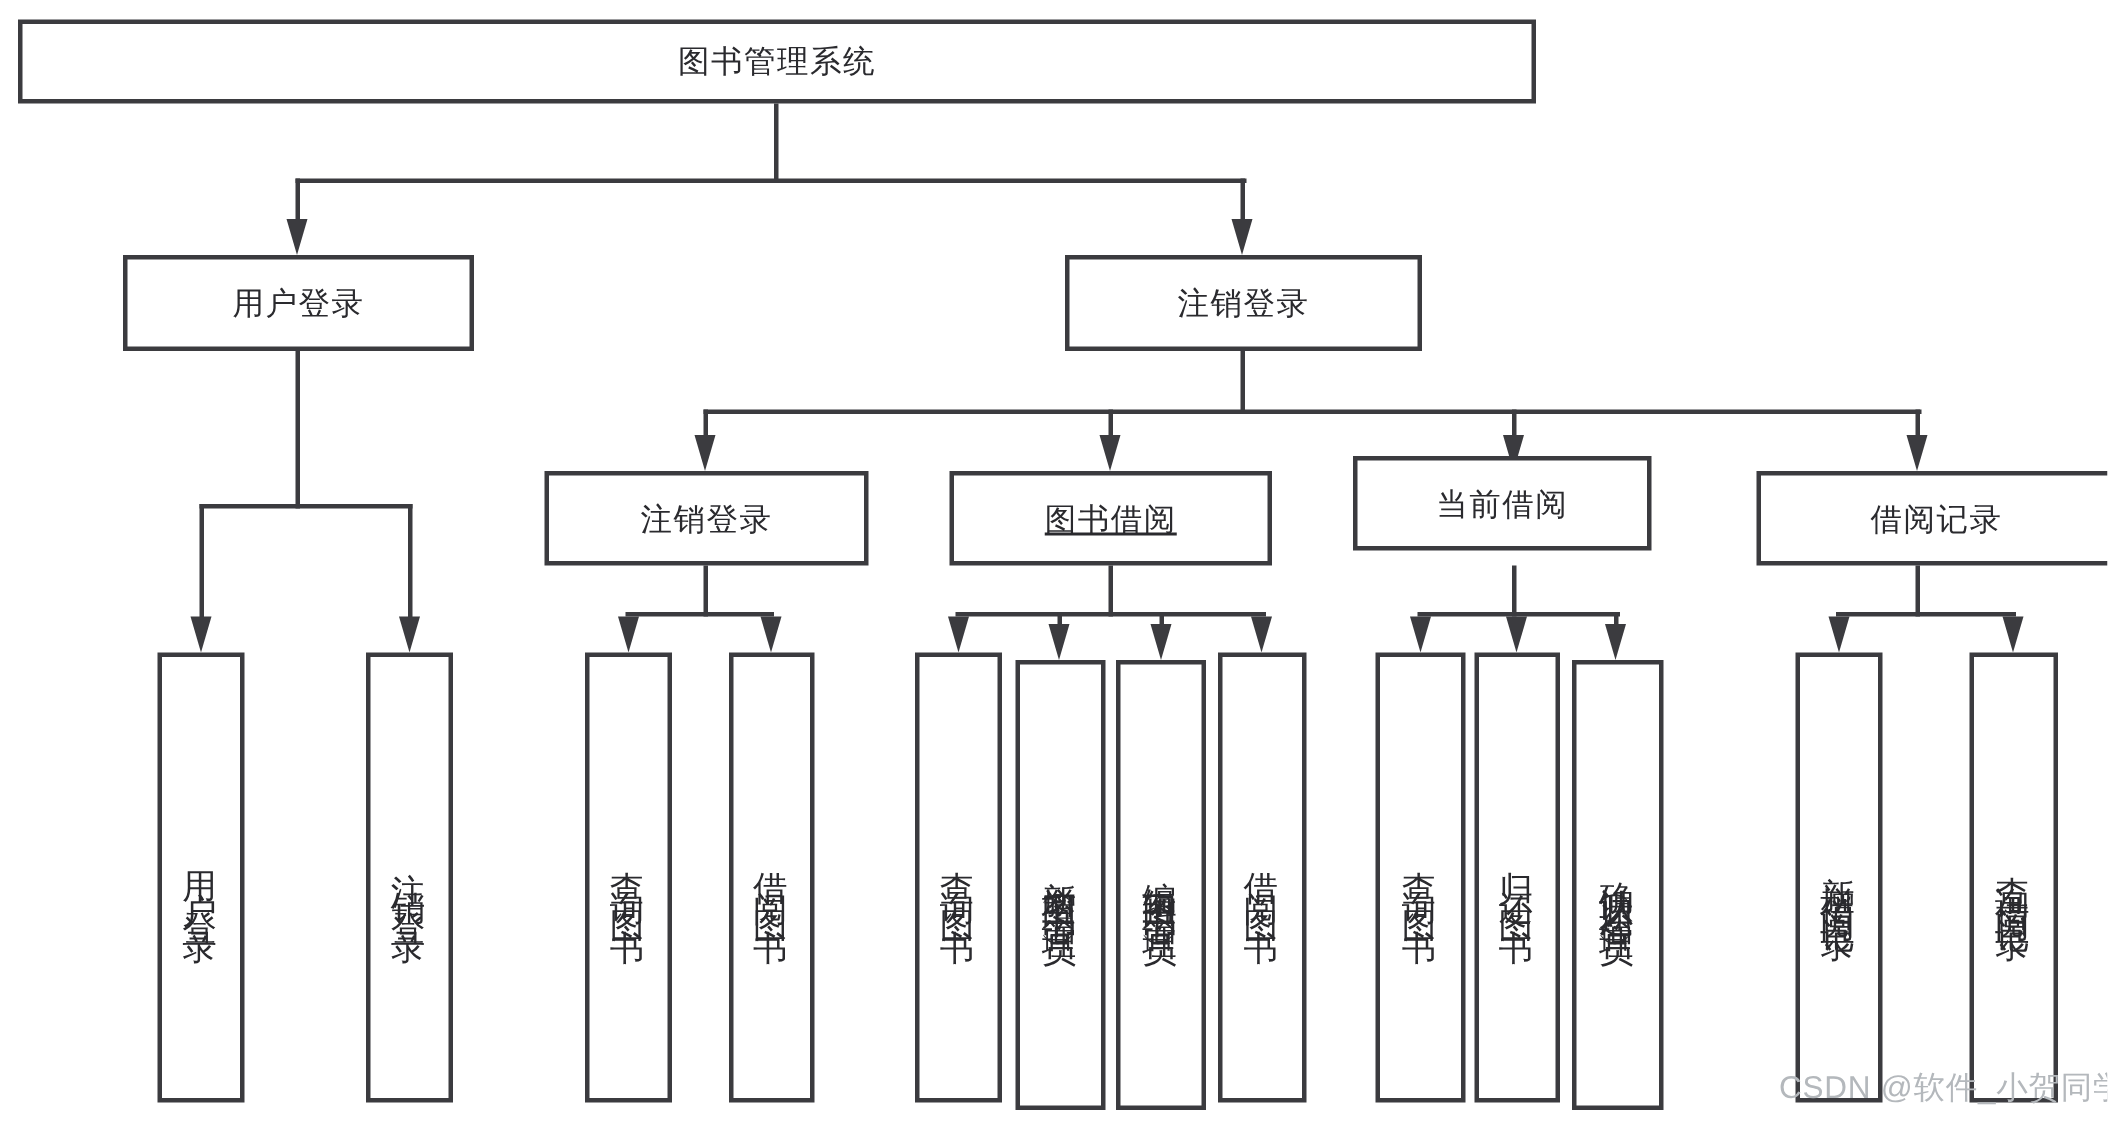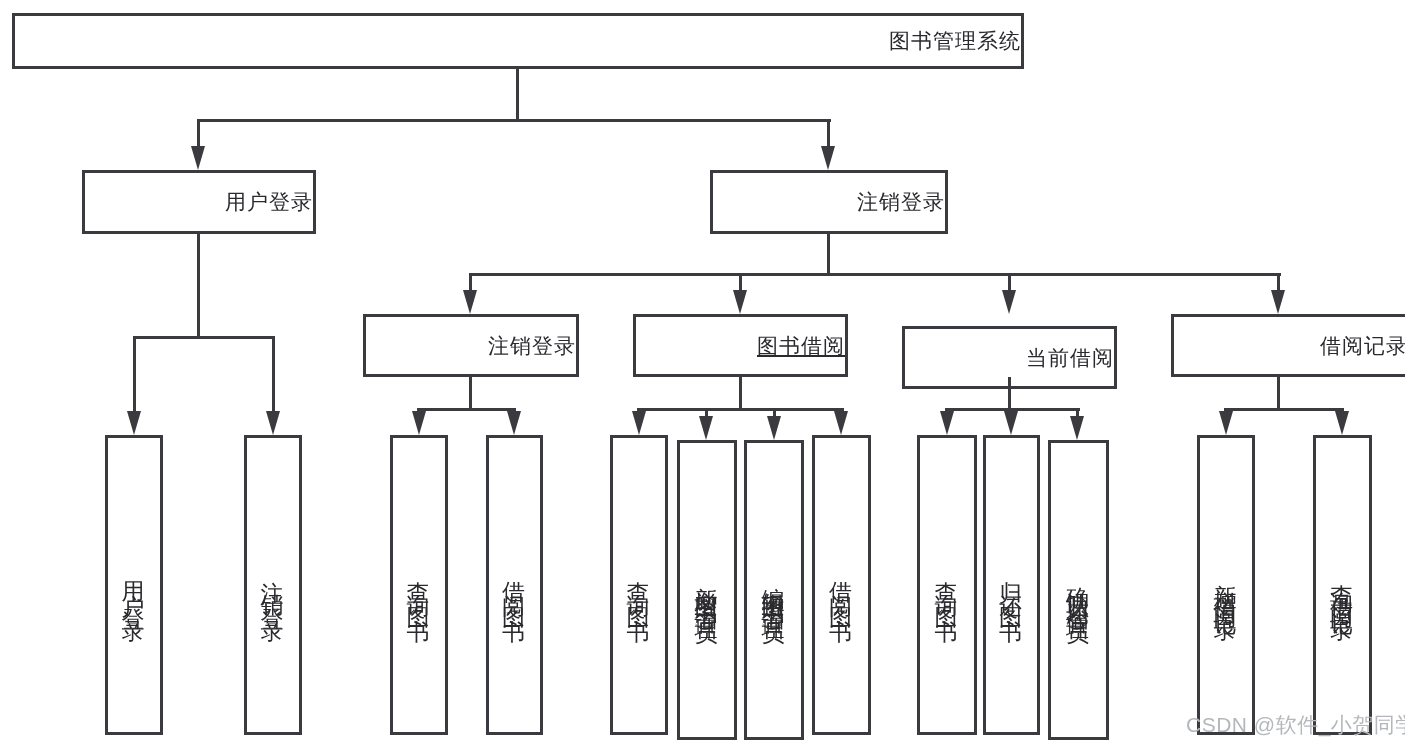--- a/index.html
+++ b/index.html
@@ -14,21 +14,21 @@
     width:1405px;height:747px;
     background:var(--bg);
     font-family:"Liberation Sans","DejaVu Sans",sans-serif;
     color:var(--text);
     overflow:hidden;
   }
   .box{
     position:absolute;box-sizing:border-box;
     border:3px solid var(--line);
     background:#fff;
-    display:flex;align-items:center;justify-content:flex-end;
+    display:flex;align-items:center;justify-content:center;
     font-size:21px;letter-spacing:1px;
     color:var(--text);
   }
   .vbox{
     position:absolute;box-sizing:border-box;
     border:3px solid var(--line);
     background:#fff;
     display:flex;align-items:center;justify-content:center;
     font-size:23px;color:var(--text);
   }
@@ -93,21 +93,21 @@
   <div class="arr" style="left:1002px;top:290px;"></div>
   <div class="ln" style="left:1277px;top:273px;width:3px;height:20px;"></div>
   <div class="arr" style="left:1271px;top:290px;"></div>
 
   <div class="box" style="left:363px;top:314px;width:216px;height:63px;">
     <span>注销登录</span>
   </div>
   <div class="box" style="left:633px;top:314px;width:215px;height:63px;text-decoration:underline;">
     <span>图书借阅</span>
   </div>
-  <div class="box" style="left:902px;top:326px;width:215px;height:63px;">
+  <div class="box" style="left:902px;top:304px;width:199px;height:63px;">
     <span>当前借阅</span>
   </div>
   <div class="box" style="left:1171px;top:314px;width:240px;height:63px;">
     <span>借阅记录</span>
   </div>
 
   <div class="ln" style="left:469px;top:377px;width:3px;height:34px;"></div>
   <div class="ln" style="left:417px;top:408px;width:99px;height:3px;"></div>
   <div class="arr" style="left:412px;top:411px;"></div>
   <div class="arr" style="left:507px;top:411px;"></div>

